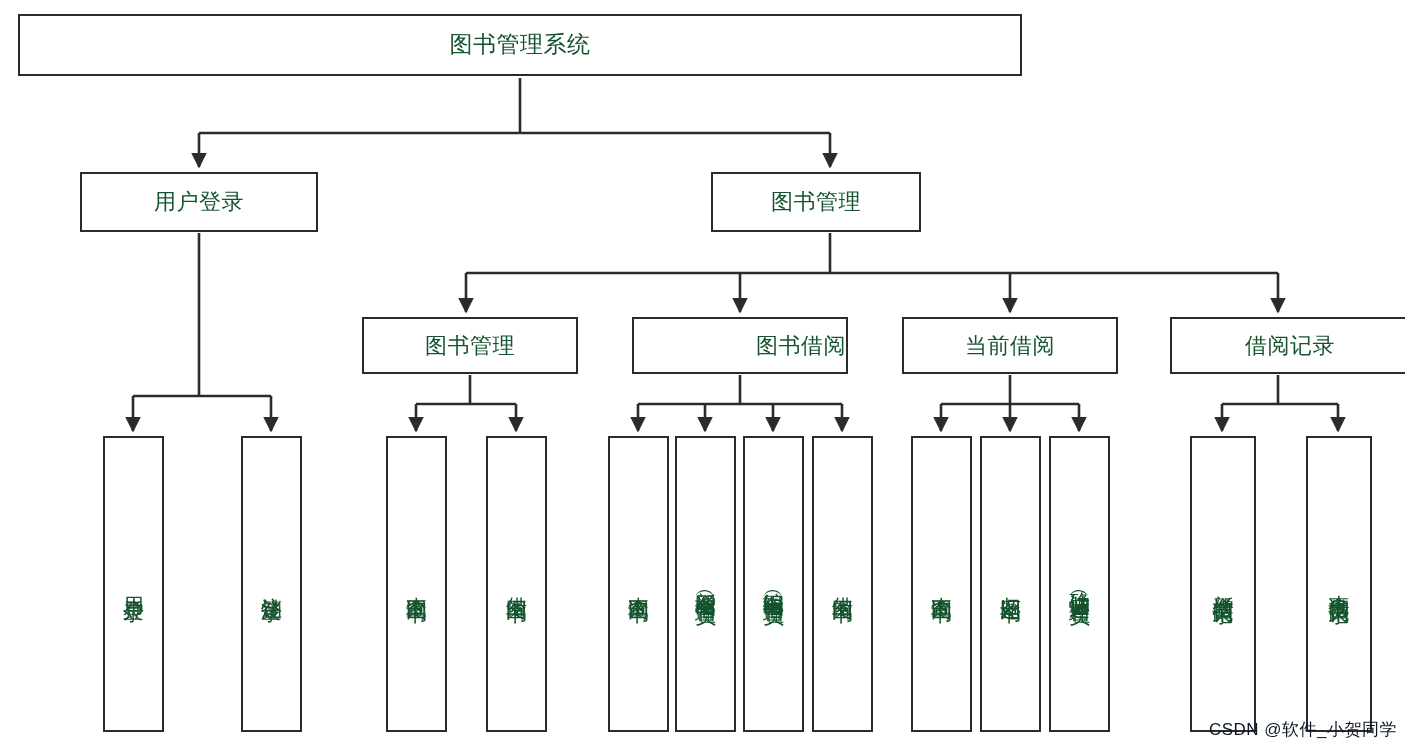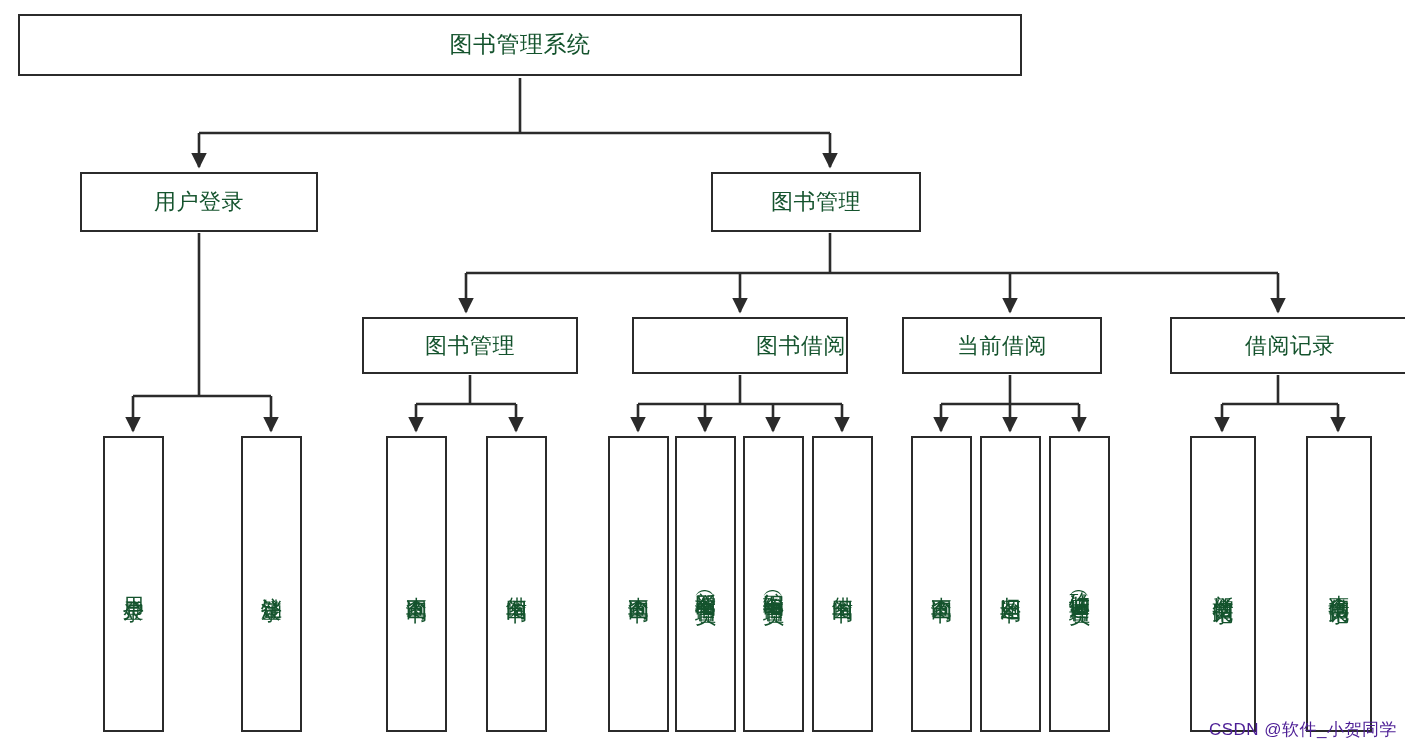--- a/index.html
+++ b/index.html
@@ -61,21 +61,21 @@
     font-size: 21px;
     line-height: 1.05;
     letter-spacing: 2px;
     white-space: nowrap;
   }
   #watermark {
     position: absolute;
     right: 8px;
     bottom: 6px;
     font-size: 17px;
-    color: #4c1d95;
+    color: #0f172a;
     letter-spacing: 0.5px;
     white-space: nowrap;
     font-family: "Liberation Sans", "DejaVu Sans", sans-serif;
   }
 </style>
 </head>
 <body>
 
 <div id="canvas">
 
@@ -141,21 +141,21 @@
   <div class="node horiz" style="left:711px; top:172px; width:210px; height:60px;">
     <span class="label">图书管理</span>
   </div>
 
   <div class="node horiz" style="left:362px; top:317px; width:216px; height:57px;">
     <span class="label">图书管理</span>
   </div>
   <div class="node horiz" style="left:632px; top:317px; width:216px; height:57px;justify-content:flex-end;">
     <span class="label">图书借阅</span>
   </div>
-  <div class="node horiz" style="left:902px; top:317px; width:200px; height:57px;">
+  <div class="node horiz" style="left:902px; top:317px; width:216px; height:57px;">
     <span class="label">当前借阅</span>
   </div>
   <div class="node horiz" style="left:1170px; top:317px; width:240px; height:57px;align-items:center;">
     <span class="label">借阅记录</span>
   </div>
 
   <div class="node vert" style="left:103px; top:436px; width:61px; height:296px;">
     <span class="label">用户登录</span>
   </div>
   <div class="node vert" style="left:241px; top:436px; width:61px; height:296px;">

